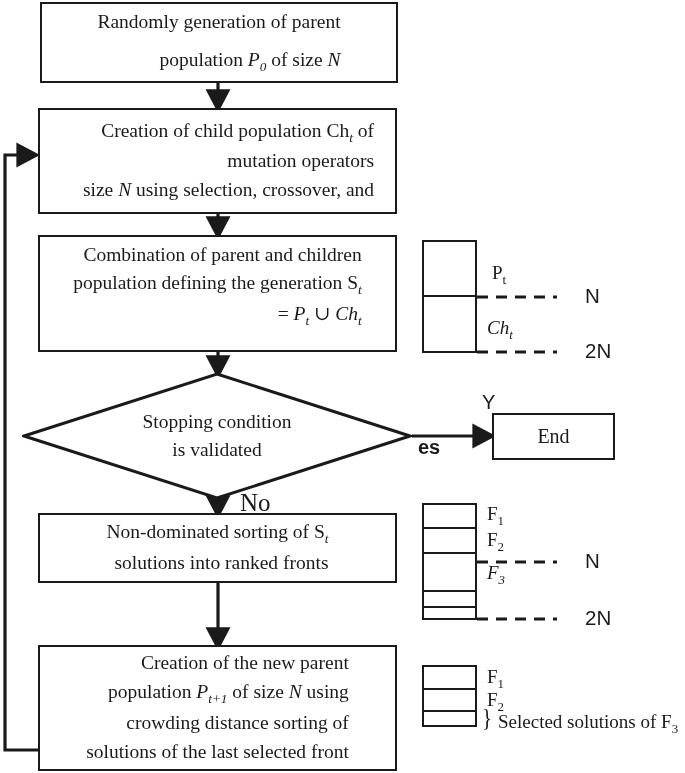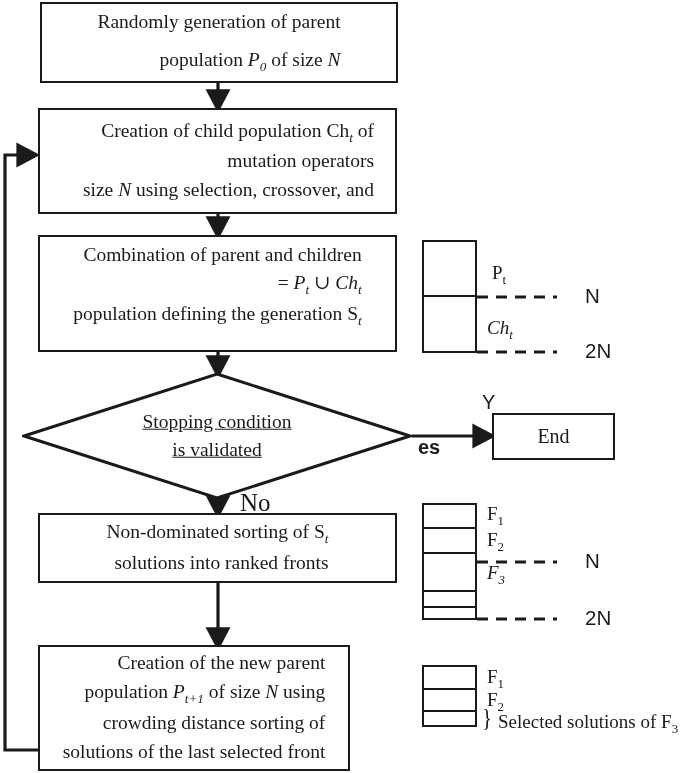--- a/index.html
+++ b/index.html
@@ -38,21 +38,20 @@
   .diamond-wrap svg { display: block; }
   .diamond-label {
     position: absolute;
     left: 0; right: 0;
     top: 50%;
     transform: translateY(-50%);
     text-align: center;
     font-size: 19.5px;
     line-height: 1.45;
     pointer-events: none;
-    text-decoration: underline;
   }
 
   
   #wires {
     position: absolute;
     left: 0; top: 0;
     width: 685px; height: 773px;
     pointer-events: none;
   }
 
@@ -154,24 +153,24 @@
       <div>
         <span>size </span><i>N</i><span> using selection, crossover, and</span>
       </div>
     </div>
   </div>
 
   <div class="node" style="left:38px; top:235px; width:359px; height:117px;">
     <div class="txt" style="margin-top:-16px;">
       <div>Combination of parent and children</div>
       <div>
+        <span>population defining the generation S</span><sub><i>t</i></sub>
+      </div>
+      <div>
         <span>= </span><i><span>P</span><sub><i>t</i></sub></i><span> ∪ </span><i><span>Ch</span><sub><i>t</i></sub></i>
-      </div>
-      <div>
-        <span>population defining the generation S</span><sub><i>t</i></sub>
       </div>
     </div>
   </div>
 
   <div class="diamond-wrap" style="left:22px; top:372px; width:390px; height:128px;">
     <svg width="390" height="128" viewBox="0 0 390 128" xmlns="http://www.w3.org/2000/svg">
       <polygon points="195,2 388,64 195,126 2,64" fill="#ffffff" stroke="#1a1a1a" stroke-width="3"></polygon>
     </svg>
     <div class="diamond-label">
       <div>Stopping condition</div>
@@ -185,21 +184,21 @@
 
   <div class="node" style="left:38px; top:513px; width:359px; height:70px;">
     <div class="txt">
       <div>
         <span>Non-dominated sorting of S</span><sub><i>t</i></sub>
       </div>
       <div>solutions into ranked fronts</div>
     </div>
   </div>
 
-  <div class="node" style="left:38px; top:645px; width:312px; height:126px;">
+  <div class="node" style="left:38px; top:645px; width:359px; height:126px;">
     <div class="txt">
       <div>Creation of the new parent</div>
       <div>
         <span>population </span><i><span>P</span><sub><i>t+1</i></sub></i><span> of size </span><i>N</i><span> using</span>
       </div>
       <div>crowding distance sorting of</div>
       <div>solutions of the last selected front</div>
     </div>
   </div>
 

